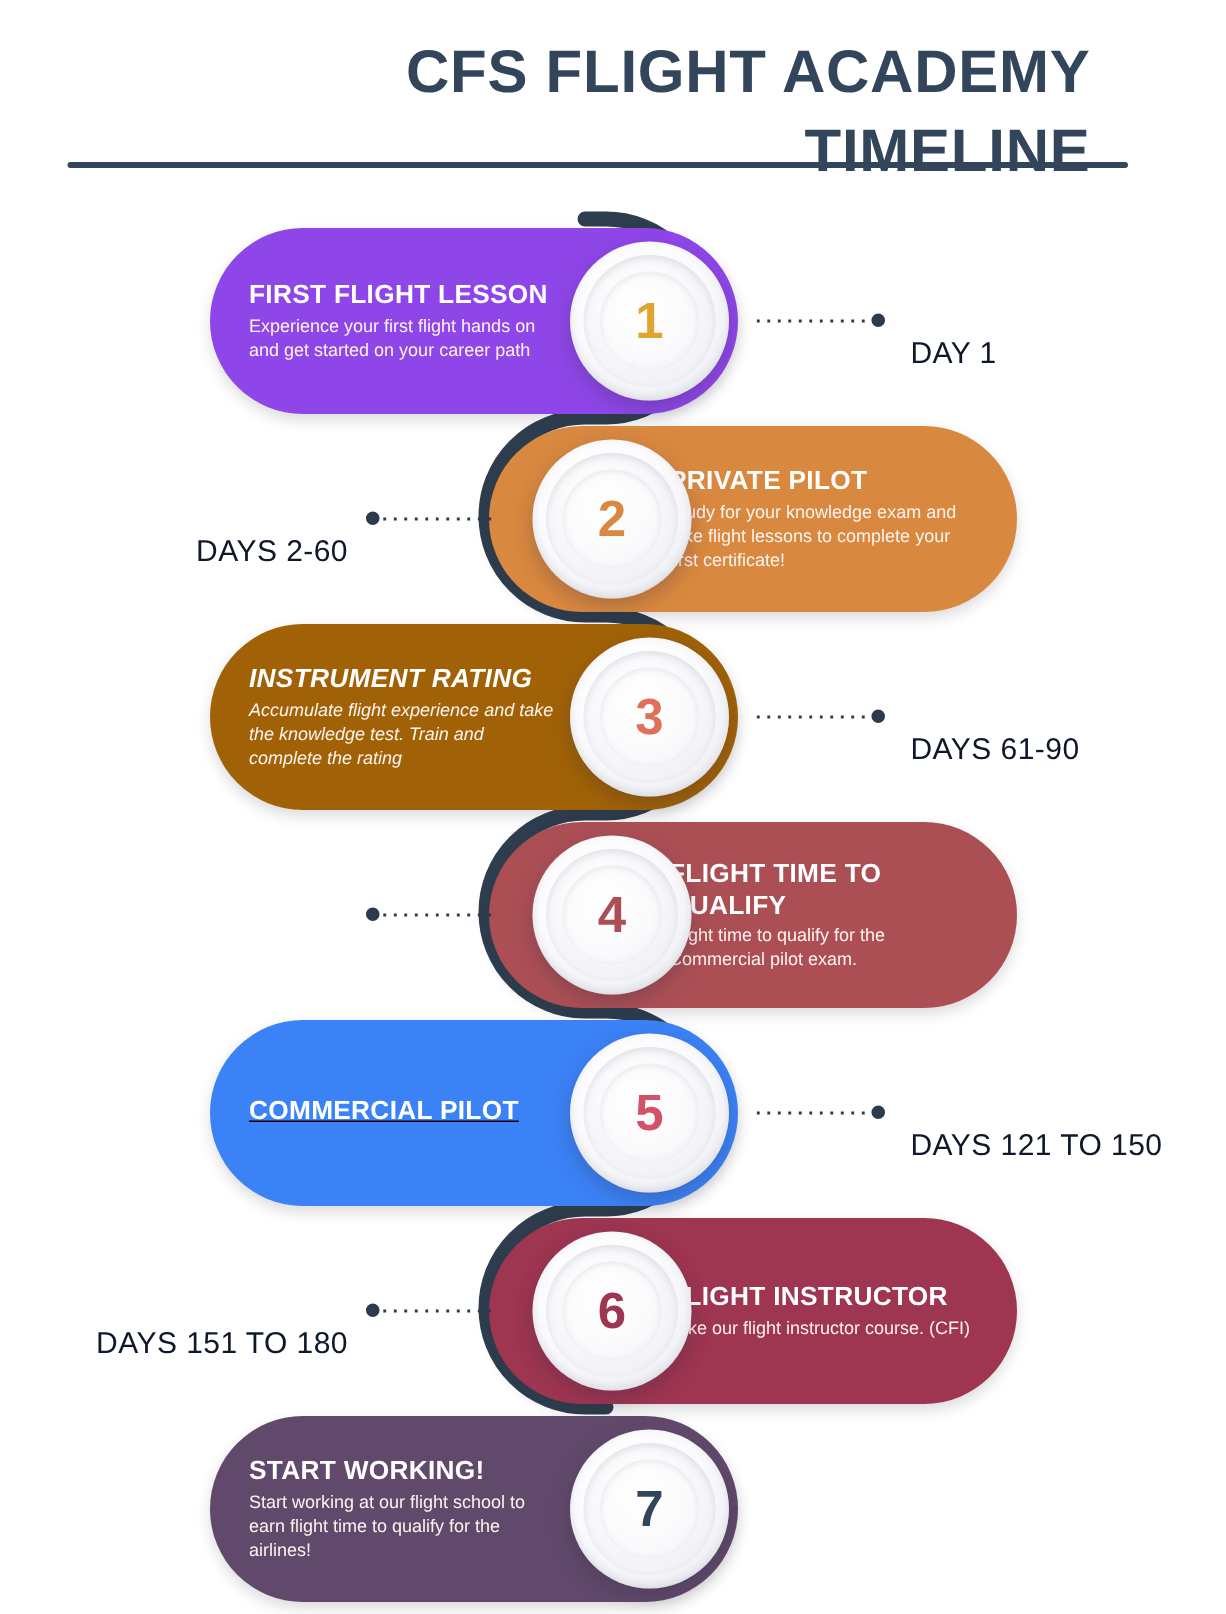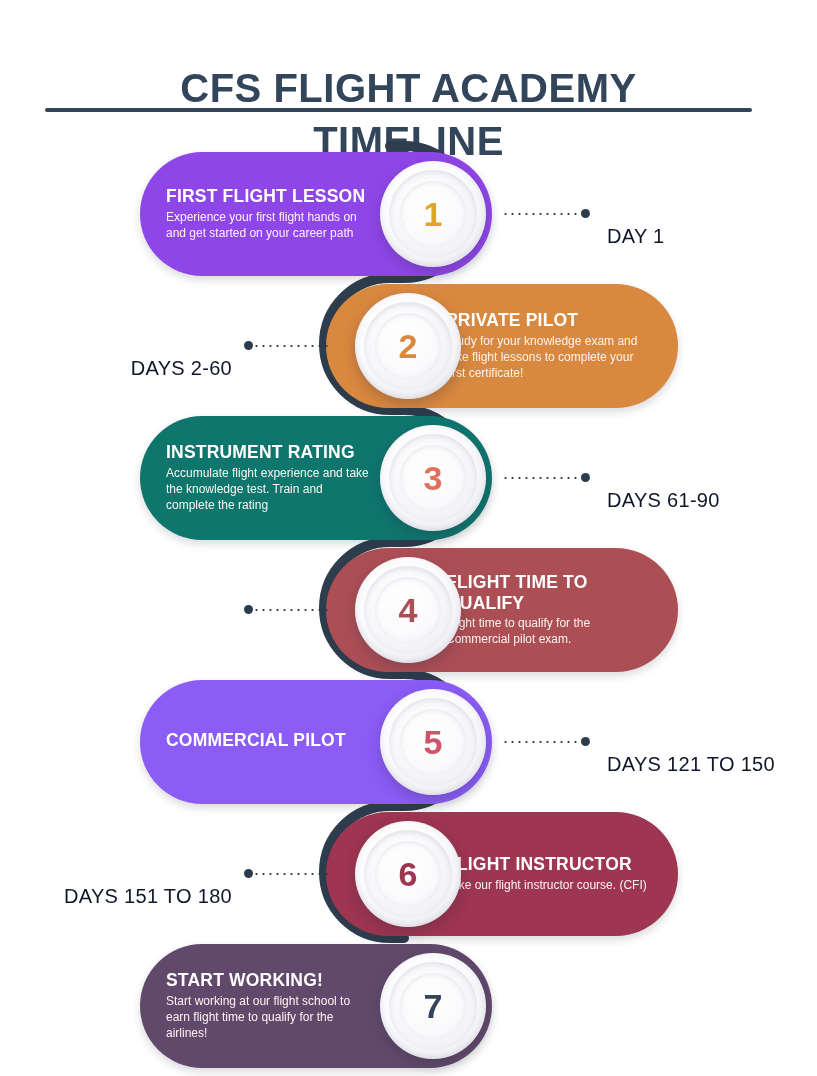--- a/index.html
+++ b/index.html
@@ -18,22 +18,21 @@
     height: 1076px;
     background: #ffffff;
     overflow: hidden;
   }
 
   
   .header {
     position: absolute;
     left: 0; top: 22px;
     width: 817px;
-    text-align: center;
-    margin-top: 40px;
+    text-align: right;
   }
   .title {
     font-size: 40px;
     font-weight: bold;
     letter-spacing: 0.5px;
     line-height: 1.32;
     color: #32455a;
     padding: 0 90px;
     margin: 0;
   }
@@ -223,21 +222,21 @@
         <div class="badge" style="top: 9px; left: 343px;">
           <span class="badge-num" style="color: rgb(217, 136, 63);">2</span>
         </div>
         <div class="leader knob-left" style="left: 232px; width: 88px; top: 57px;">
           <span class="knob"></span>
           <span class="dots"></span>
         </div>
         <div class="side-label to-left" style="right: 597px; width: 175px; top: 48px;">DAYS 2-60</div>
       </div>
       <div class="row" style="top: 416px; height: 124px;">
-        <div class="pill left" style="background: #0f766e;">
+        <div class="pill left" style="background: #a16207; font-style: italic;">
           <div class="pill-text">
             <p class="pill-title">INSTRUMENT RATING</p>
             <p class="pill-desc">Accumulate flight experience and take the knowledge test. Train and complete the rating</p>
           </div>
         </div>
         <div class="badge" style="top: 9px; left: 368px;">
           <span class="badge-num" style="color: rgb(224, 112, 90);">3</span>
         </div>
         <div class="leader knob-right" style="left: 490px; width: 88px; top: 57px;">
           <span class="dots"></span>
@@ -254,21 +253,21 @@
         </div>
         <div class="badge" style="top: 9px; left: 343px;">
           <span class="badge-num" style="color: rgb(172, 79, 85);">4</span>
         </div>
         <div class="leader knob-left" style="left: 232px; width: 88px; top: 57px;">
           <span class="knob"></span>
           <span class="dots"></span>
         </div>
       </div>
       <div class="row" style="top: 680px; height: 124px;">
-        <div class="pill left" style="background: #8b5cf6;">
+        <div class="pill left" style="background: #3b82f6; text-decoration: underline;">
           <div class="pill-text">
             <p class="pill-title">COMMERCIAL PILOT</p>
           </div>
         </div>
         <div class="badge" style="top: 9px; left: 368px;">
           <span class="badge-num" style="color: rgb(211, 82, 103);">5</span>
         </div>
         <div class="leader knob-right" style="left: 490px; width: 88px; top: 57px;">
           <span class="dots"></span>
           <span class="knob"></span>

